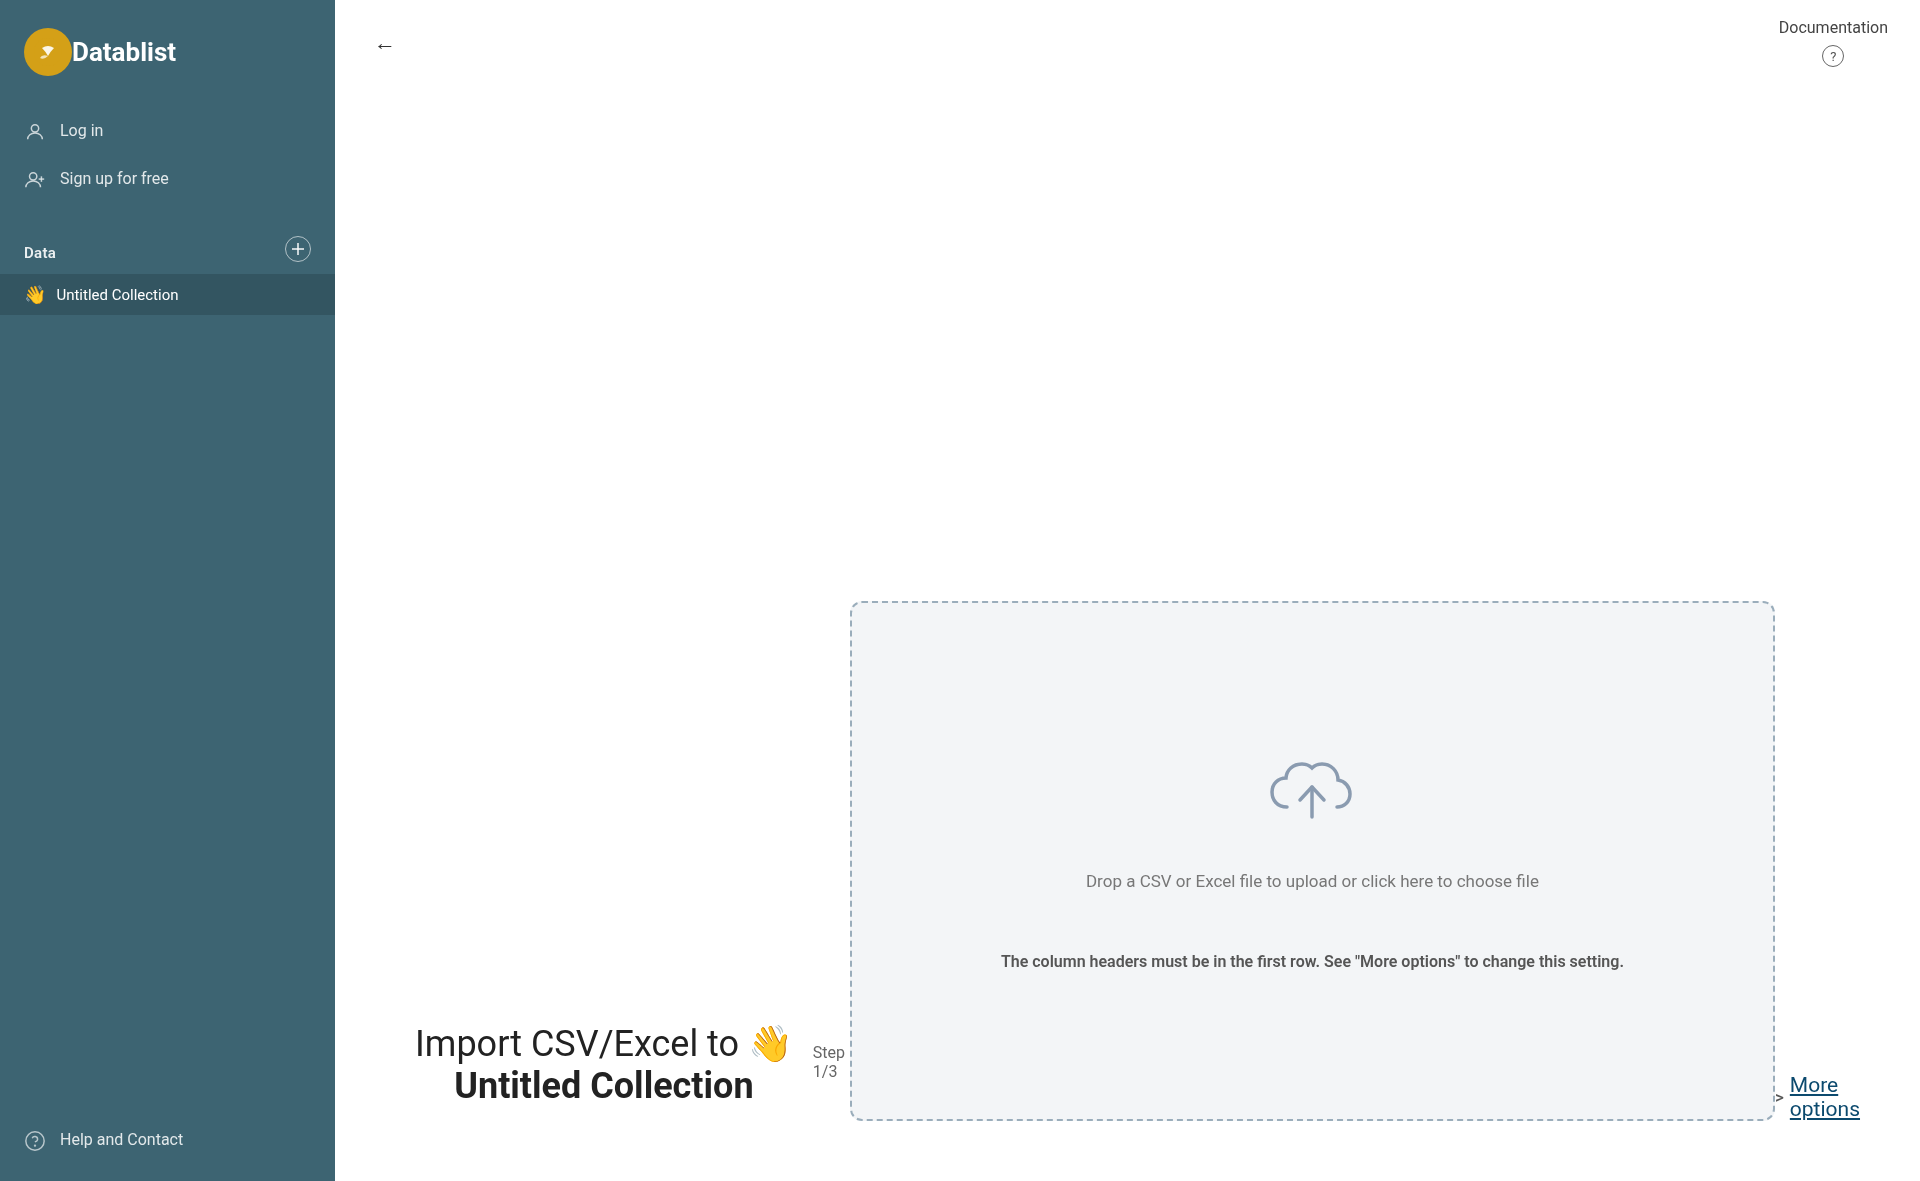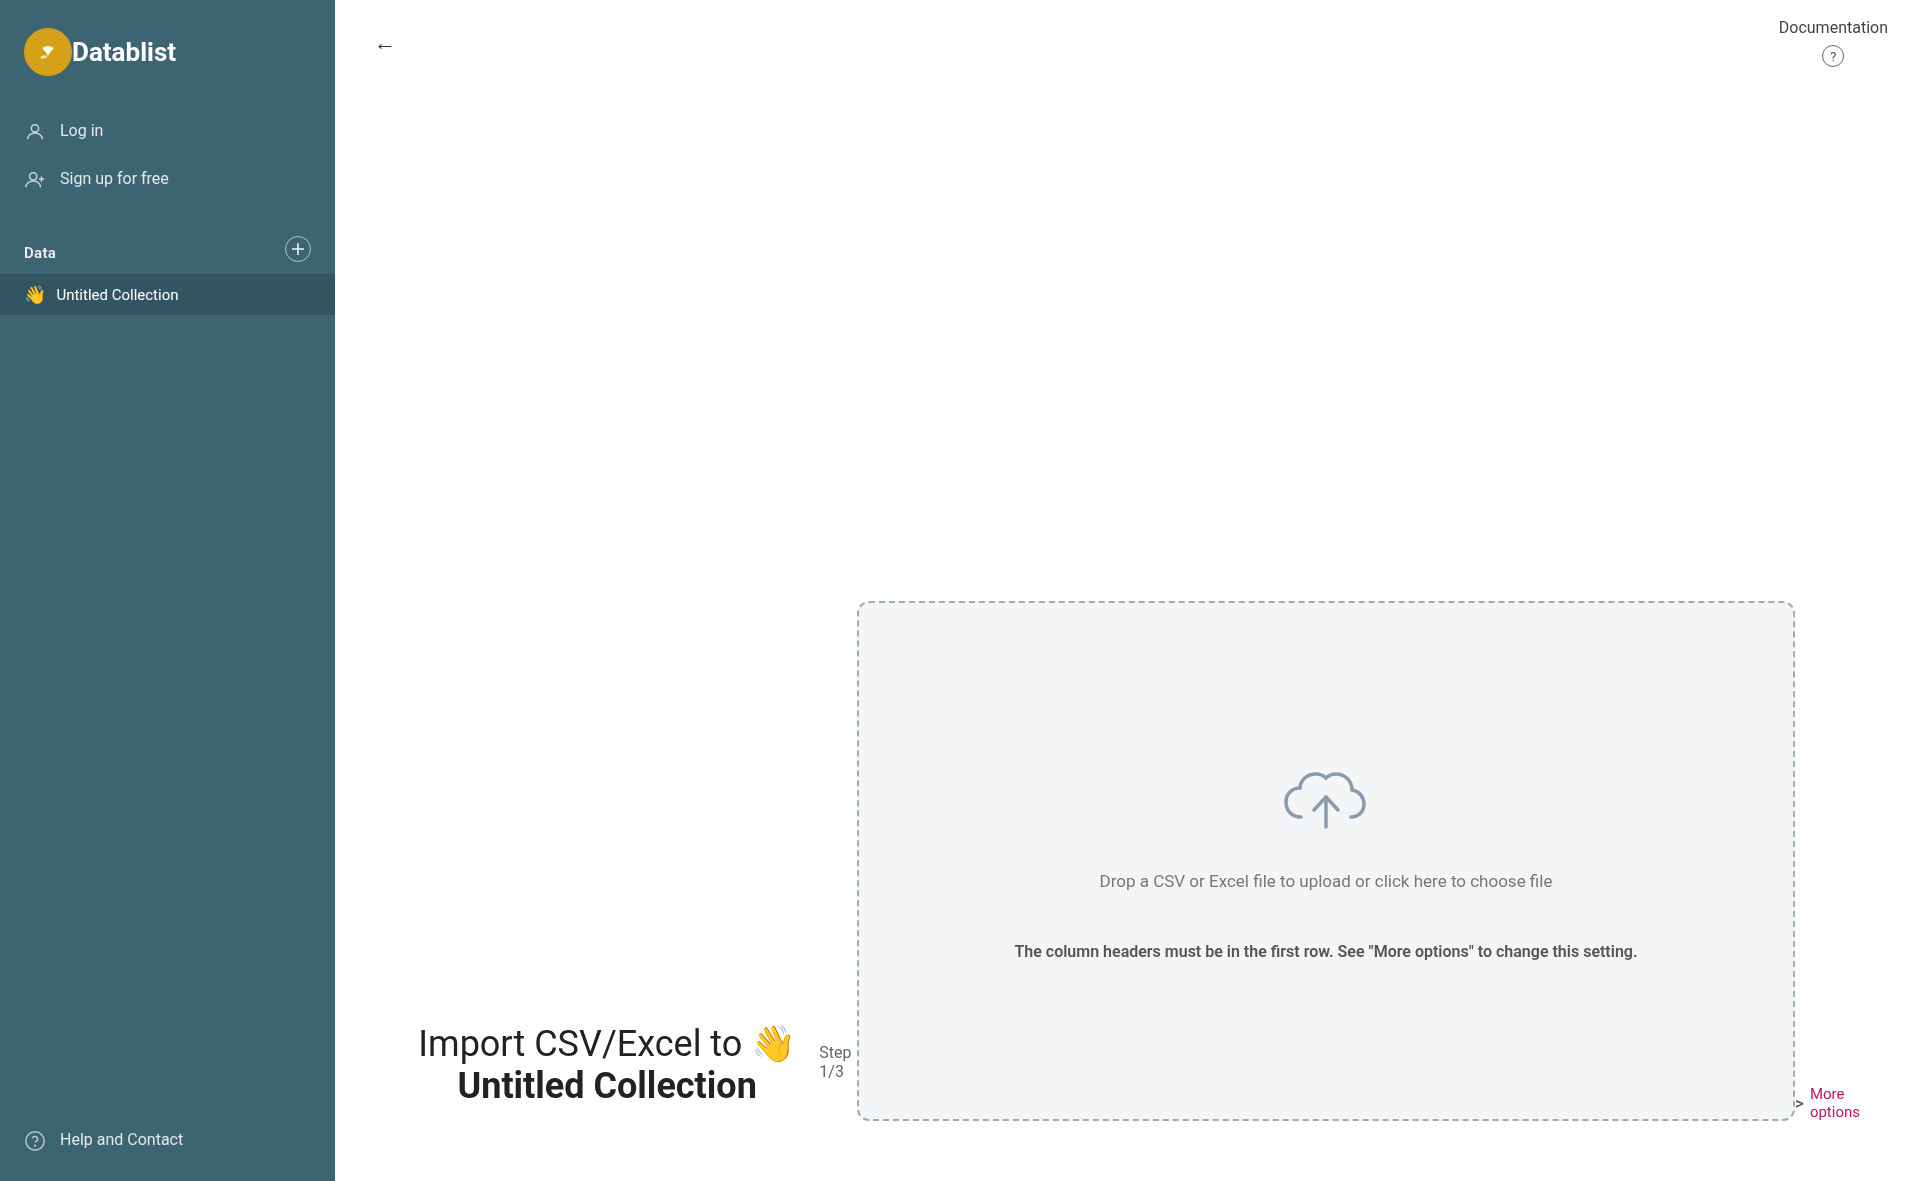--- a/index.html
+++ b/index.html
@@ -205,21 +205,21 @@
       min-height: 520px;
       border: 2px dashed #9aadbb;
       border-radius: 12px;
       background: #f3f5f7;
       display: flex;
       flex-direction: column;
       align-items: center;
       justify-content: center;
       cursor: pointer;
       padding: 60px 40px;
-      gap: 29px;
+      gap: 39px;
     }
 
     .upload-icon-wrap {
       display: flex;
       align-items: center;
       justify-content: center;
     }
 
     .upload-text {
       font-size: 17px;
@@ -242,22 +242,23 @@
       gap: 6px;
     }
 
     .chevron-right {
       color: #555;
       font-size: 17px;
       font-weight: 500;
     }
 
     .more-options-link {
-      color: #be185d;
-      font-size: 15px;
+      color: #0c4a6e;
+      font-size: 21px;
+      text-decoration: underline;
       cursor: pointer;
     }
   </style>
 </head>
 <body>
 
 <div class="sidebar">
 
   <div class="sidebar-header">
     <div class="logo-icon">

